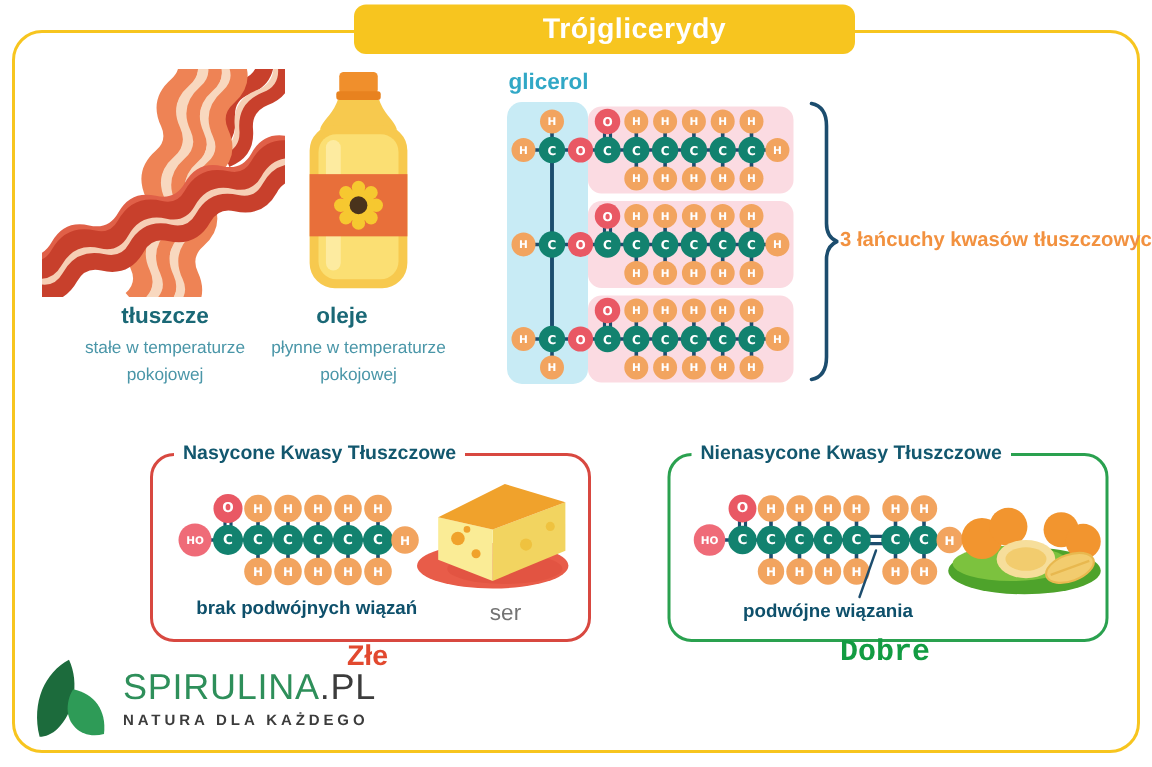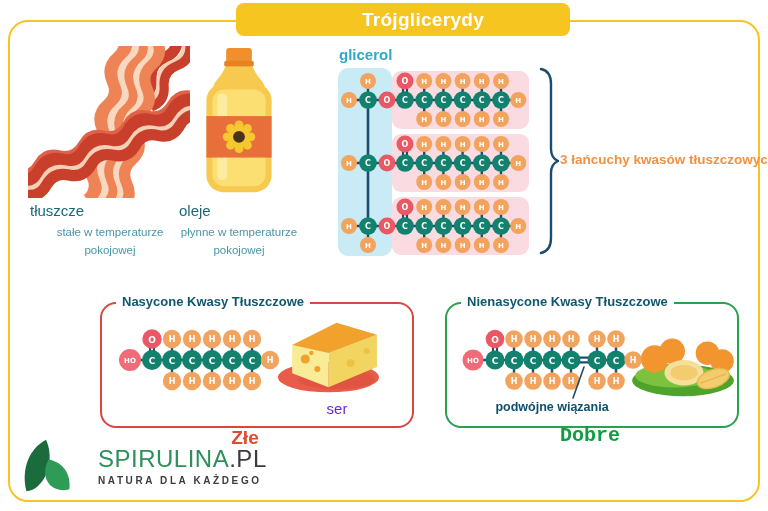--- a/index.html
+++ b/index.html
@@ -4,37 +4,37 @@
 <style>
   html,body{margin:0;padding:0;background:#fff;}
   .canvas{position:relative;width:768px;height:511px;background:#fff;overflow:hidden;
           font-family:"Liberation Sans",sans-serif;}
   .frame{position:absolute;left:8px;top:20px;width:748px;height:478px;
          border:2px solid #F7C51F;border-radius:20px;}
   .banner{position:absolute;left:236px;top:3px;width:294px;height:33px;background:#F7C51F;
           border-radius:8px;text-align:center;line-height:33px;color:#fff;
           font-size:19px;font-weight:bold;letter-spacing:.3px;padding-left:40px;}
   .abs{position:absolute;}
-  .item-label{position:absolute;text-align:left;font-weight:normal;font-size:15px;color:#1A6876;}
+  .item-label{position:absolute;text-align:center;font-weight:bold;font-size:15px;color:#1A6876;}
   .item-desc{position:absolute;text-align:center;font-size:11.5px;color:#4A96A8;}
   .glicerol-lb{position:absolute;left:339px;top:46px;font-size:15px;font-weight:bold;color:#31A8C6;}
   .chains-lb{position:absolute;left:560px;top:152px;font-size:13.5px;font-weight:600;
              color:#F2913F;white-space:nowrap;}
   .box{position:absolute;top:302px;width:290px;height:122px;border-radius:16px;background:#fff;}
-  .box.red{left:100px;border:2px solid #D84840;padding-left:20px;}
+  .box.red{left:100px;border:2px solid #D84840;}
   .box.green{left:445px;border:2px solid #2AA14F;}
   .box-title{position:absolute;top:-10px;left:14px;background:#fff;padding:0 6px;
              font-size:13px;font-weight:bold;color:#12576E;white-space:nowrap;}
   .note{position:absolute;text-align:center;font-weight:bold;font-size:12.5px;color:#0E506B;}
   .food{position:absolute;text-align:center;font-size:15px;}
-  .food.red-t{color:#6d28d9;} .food.green-t{color:#55A82F;}
+  .food.red-t{color:#737373;} .food.green-t{color:#55A82F;}
   .verdict{position:absolute;width:290px;text-align:center;font-weight:bold;}
   .verdict.bad{left:100px;top:427px;font-size:19px;color:#E2492F;}
   .verdict.good{left:445px;top:424px;font-size:20px;color:#129C42;font-family:Liberation Mono, monospace;}
-  .logo{position:absolute;left:18px;top:437px;display:flex;align-items:center;gap:24px;}
+  .logo{position:absolute;left:18px;top:437px;display:flex;align-items:center;gap:8px;}
   .logo-line{font-size:24px;letter-spacing:.5px;line-height:26px;}
   .logo-name{color:#2E8F5A;} .logo-tld{color:#3C3C3C;}
   .logo-tag{font-size:10px;letter-spacing:2.6px;color:#3C3C3C;font-weight:600;margin-top:3px;}
   svg{position:absolute;display:block;}
   svg text{font-family:"DejaVu Sans","Liberation Sans",sans-serif;}
 </style>
 </head>
 <body>
 
 <div class="canvas">
@@ -83,21 +83,21 @@
       <circle cx="45" cy="106" r="4.5"></circle>
         <circle cx="36.5" cy="102.5" r="4.5"></circle>
       <circle cx="33" cy="94" r="4.5"></circle>
         <circle cx="36.5" cy="85.5" r="4.5"></circle>
       <circle cx="45" cy="82" r="4.5"></circle>
         <circle cx="53.5" cy="85.5" r="4.5"></circle>
       <circle cx="45" cy="94" r="11"></circle>
     </g>
     <circle cx="45" cy="94" r="6" fill="#4A331C"></circle>
   </svg>
-  <div class="item-label" style="left:179px;top:202px;width:120px">oleje</div>
+  <div class="item-label" style="left:168px;top:202px;width:120px">oleje</div>
   <div class="item-desc" style="left:160px;top:226px;width:158px">płynne w temperaturze</div>
   <div class="item-desc" style="left:160px;top:244px;width:158px">pokojowej</div>
 
   <div class="glicerol-lb">glicerol</div>
   <svg id="tri-svg" style="left:335px;top:64px;width:230px;height:196px" viewBox="0 0 230 196">
       <rect x="3" y="4" width="54" height="188" rx="10" fill="#C8EBF5"></rect>
       <rect x="57" y="7" width="137" height="58" rx="9" fill="#FBDBE2"></rect>
       <rect x="57" y="70" width="137" height="58" rx="9" fill="#FBDBE2"></rect>
       <rect x="57" y="133" width="137" height="58" rx="9" fill="#FBDBE2"></rect>
       <line x1="33" y1="36" x2="33" y2="162" stroke="#1C4D6E" stroke-width="2.6" stroke-linecap="round"></line>
@@ -309,20 +309,21 @@
         <text x="98" y="42.5" text-anchor="middle" dominant-baseline="central" font-size="9" font-weight="bold" fill="#fff">C</text>
         <circle cx="118" cy="42" r="10" fill="#12826F"></circle>
         <text x="118" y="42.5" text-anchor="middle" dominant-baseline="central" font-size="9" font-weight="bold" fill="#fff">C</text>
         <circle cx="138" cy="42" r="10" fill="#12826F"></circle>
         <text x="138" y="42.5" text-anchor="middle" dominant-baseline="central" font-size="9" font-weight="bold" fill="#fff">C</text>
         <circle cx="156" cy="42" r="9.2" fill="#F2A45F"></circle>
         <text x="156" y="42.5" text-anchor="middle" dominant-baseline="central" font-size="8" font-weight="bold" fill="#fff">H</text>
         <circle cx="16" cy="42" r="11" fill="#EF6B78"></circle>
         <text x="16" y="42.5" text-anchor="middle" dominant-baseline="central" font-size="7" font-weight="bold" fill="#fff">HO</text>
       </svg>
+    <div class="note" style="left:0;top:94px;width:205px">brak podwójnych wiązań</div>
     <svg style="left:176px;top:6px;width:106px;height:94px" viewBox="0 0 105 92">
       <ellipse cx="50" cy="66" rx="50" ry="15" fill="#E85C49"></ellipse>
       <ellipse cx="58" cy="68" rx="38" ry="10" fill="#DC4F3C" opacity="0.55"></ellipse>
       <polygon points="50,42 98,24 98,56 50,76" fill="#F2D460"></polygon>
       <polygon points="14,34 50,42 50,76 14,62" fill="#FAEC96"></polygon>
       <polygon points="14,34 58,12 98,24 50,42" fill="#F0A22C"></polygon>
       <circle cx="27" cy="48" r="4.5" fill="#F0A22C"></circle>
       <circle cx="39" cy="58" r="3" fill="#F0A22C"></circle>
       <circle cx="33" cy="42" r="2.2" fill="#F0A22C"></circle>
       <circle cx="72" cy="52" r="4" fill="#EFC23F"></circle>

